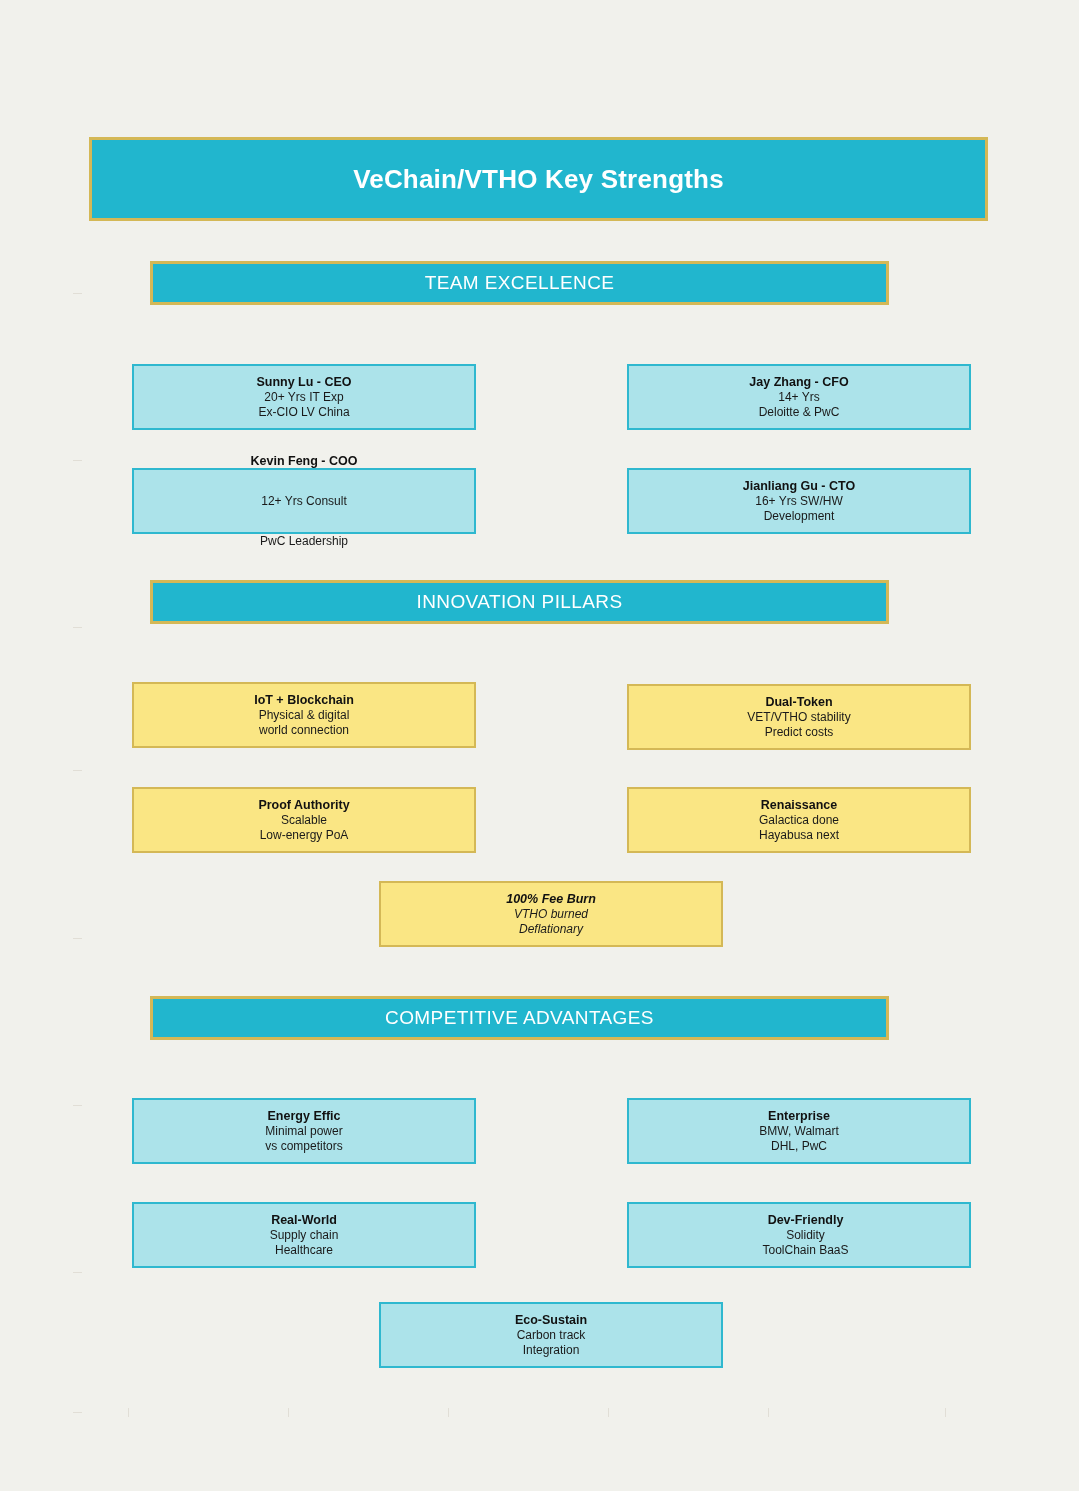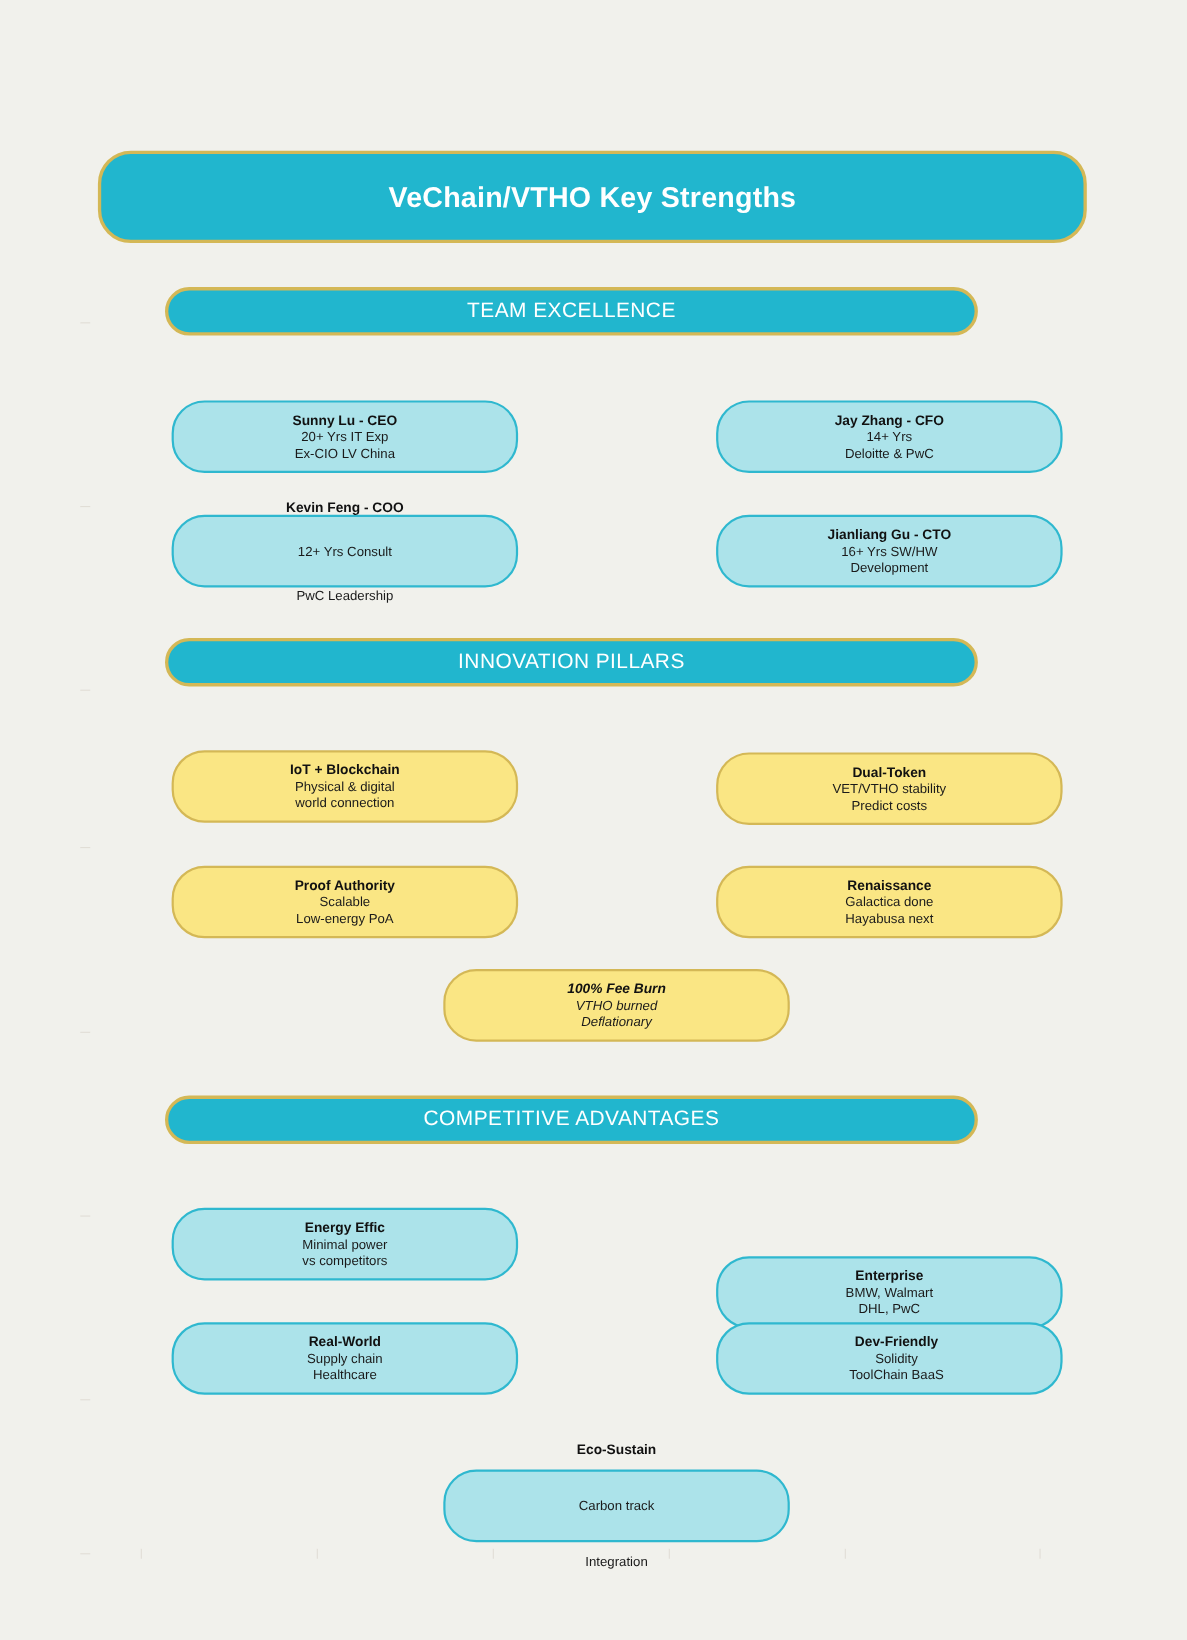--- a/index.html
+++ b/index.html
@@ -39,21 +39,20 @@
 
   
   .box {
     position: absolute;
     box-sizing: border-box;
     display: flex;
     flex-direction: column;
     align-items: center;
     justify-content: center;
     text-align: center;
-    border-radius: 30px;
   }
 
   
   .title-banner {
     background: #21b6ce;
     border: 3px solid #d4b856;
     left: 89px;
     top: 137px;
     width: 899px;
     height: 84px;
@@ -75,24 +74,23 @@
   }
   .section-banner .t {
     color: #ffffff;
     font-size: 19px;
     font-weight: normal;
     letter-spacing: .4px;
   }
 
   
   .card {
-    width: 315px;
+    width: 344px;
     height: 66px;
     box-sizing: border-box;
-    margin-left: 24px;
   }
   .card.blue {
     background: #ace3ea;
     border: 2px solid #2fb8cf;
   }
   .card.yellow {
     background: #fae684;
     border: 2px solid #d4b856;
   }
   .card .hd {
@@ -202,37 +200,37 @@
   <div class="box section-banner" style="top:996px;">
     <div class="t">COMPETITIVE ADVANTAGES</div>
   </div>
 
   <div class="box card blue col-l" style="top:1098px;">
     <div class="hd">Energy Effic</div>
     <div class="ln">Minimal power</div>
     <div class="ln">vs competitors</div>
   </div>
 
-  <div class="box card blue col-r" style="top:1142px;">
+  <div class="box card blue col-r" style="top:1098px;">
     <div class="hd">Enterprise</div>
     <div class="ln">BMW, Walmart</div>
     <div class="ln">DHL, PwC</div>
   </div>
 
   <div class="box card blue col-l" style="top:1202px;">
     <div class="hd">Real-World</div>
     <div class="ln">Supply chain</div>
     <div class="ln">Healthcare</div>
   </div>
 
   <div class="box card blue col-r" style="top:1202px;padding-left:13px;">
     <div class="hd">Dev-Friendly</div>
     <div class="ln">Solidity</div>
     <div class="ln">ToolChain BaaS</div>
   </div>
 
-  <div class="box card blue col-c" style="top:1336px;gap:36px;">
+  <div class="box card blue col-c" style="top:1302px;">
     <div class="hd">Eco-Sustain</div>
     <div class="ln">Carbon track</div>
     <div class="ln">Integration</div>
   </div>
 
 </div>
 
 </body></html>

